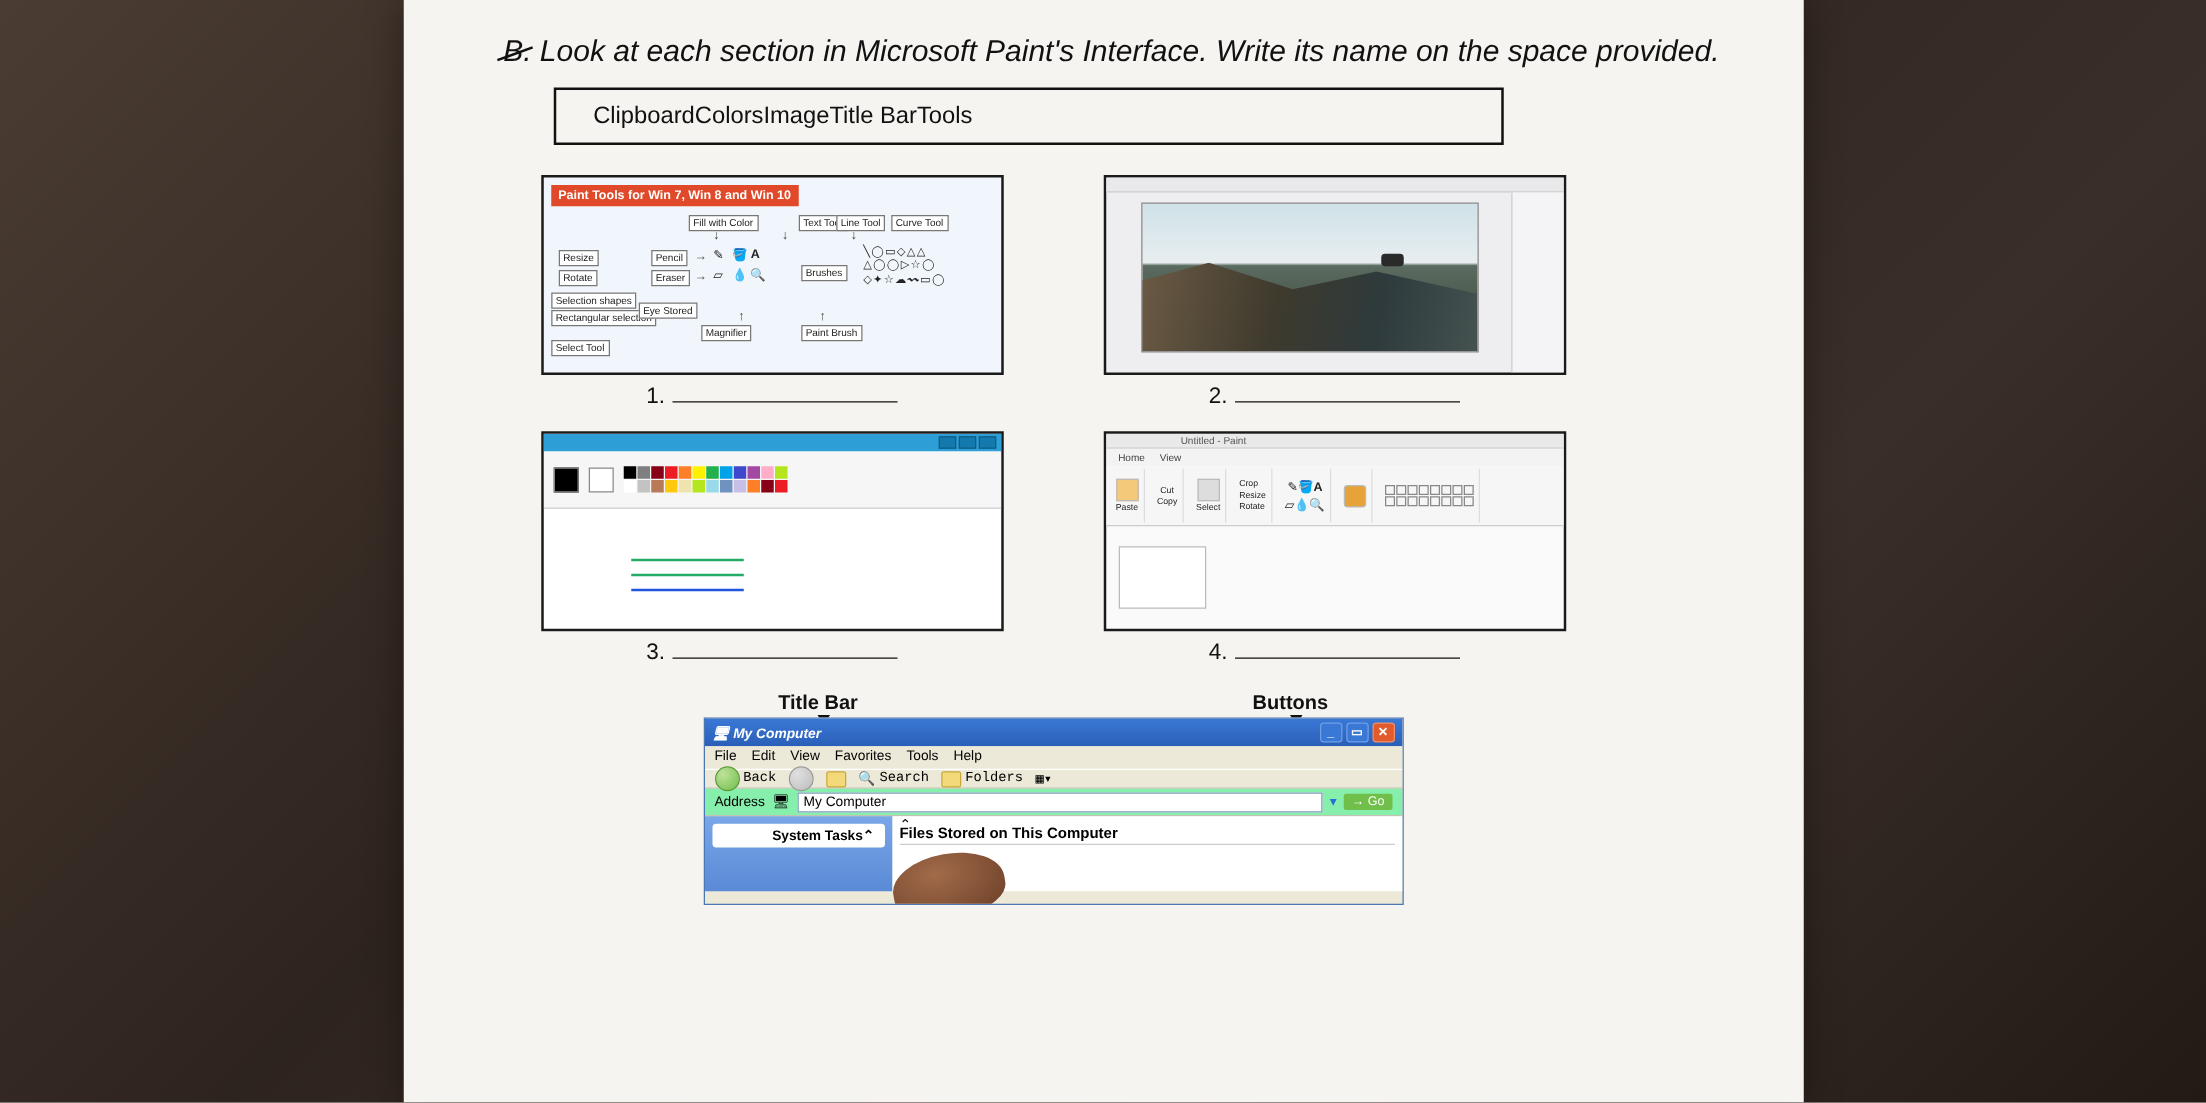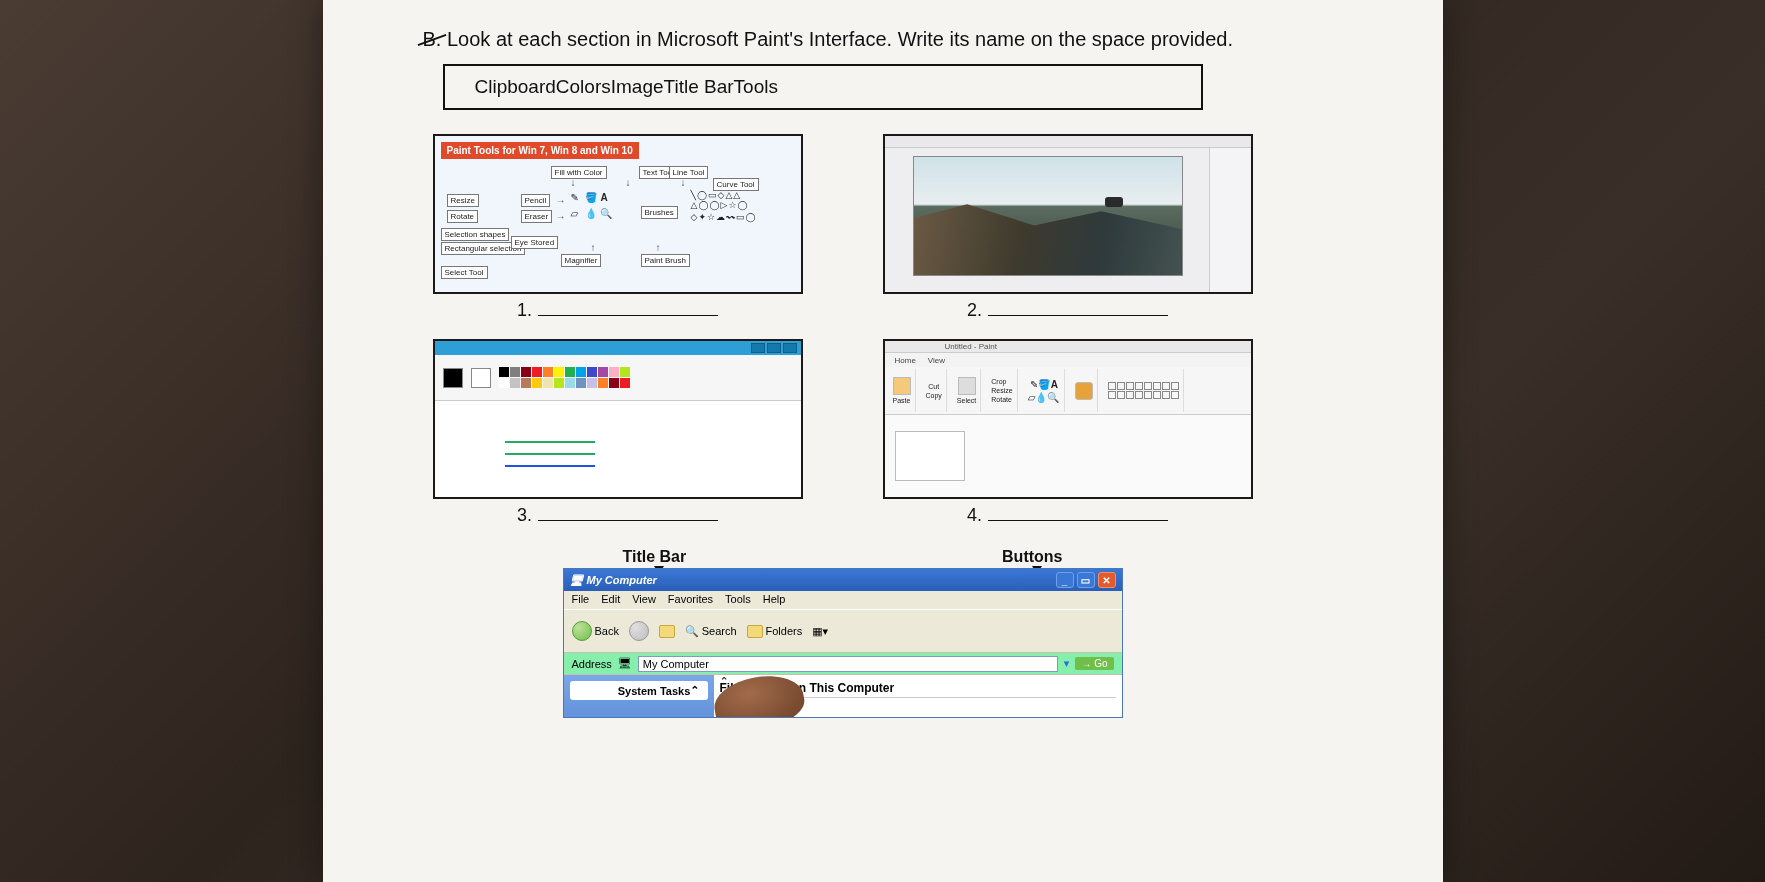--- a/index.html
+++ b/index.html
@@ -23,23 +23,24 @@
   .paper {
     width: 1120px;
     height: 100%;
     background: #f5f4f0;
     box-shadow: 0 0 30px rgba(0,0,0,0.4);
     padding: 24px 60px 0 60px;
     position: relative;
     color: #111;
   }
   .instruction {
-    font-size: 20px;
+    font-size: 24px;
     line-height: 1.5;
-    margin-left: 40px;
+    margin-left: 20px;
+    font-style: italic;
   }
   .instruction .prefix {
     font-weight: normal;
     position: relative;
   }
   .strike {
     position: absolute;
     left: -6px; top: 50%;
     width: 30px; height: 0;
     border-top: 2px solid #111;
@@ -158,21 +159,21 @@
     height:22px; background: linear-gradient(to bottom,#3a78d6,#2a5fb8);
     color:#fff; display:flex; align-items:center; padding:0 6px; font-style:italic; font-weight:bold;
     justify-content:space-between;
   }
   .fig5 .winbtns { display:flex; gap:3px; }
   .fig5 .winbtns span{ width:18px; height:16px; display:inline-flex; align-items:center; justify-content:center; font-size:10px; font-style:normal; border-radius:3px;}
   .fig5 .winbtns .min{ background:#3a78d6; border:1px solid #6fa0e6;}
   .fig5 .winbtns .max{ background:#3a78d6; border:1px solid #6fa0e6;}
   .fig5 .winbtns .close{ background:#e35b2c; border:1px solid #f0906a; color:#fff;}
   .fig5 .menubar { height:18px; background:#ece9d8; display:flex; gap:12px; padding:2px 8px; font-size:11px;}
-  .fig5 .toolbar5 { height:44px; background:#ece9d8; border-top:1px solid #fff; border-bottom:1px solid #c5c2b5; display:flex; align-items:center; gap:10px; padding:0 8px;}
+  .fig5 .toolbar5 { height:16px; background:#ece9d8; border-top:1px solid #fff; border-bottom:1px solid #c5c2b5; display:flex; align-items:center; gap:10px; padding:0 8px;font-family:Liberation Mono, monospace;}
   .fig5 .tbtn { display:flex; align-items:center; gap:3px; font-size:11px; }
   .fig5 .circ { width:20px; height:20px; border-radius:50%; background:radial-gradient(circle at 30% 30%, #bfe29b, #6fbf4a); border:1px solid #5a9a3a; display:inline-block;}
   .fig5 .circ.gray{ background:radial-gradient(circle at 30% 30%, #e0e0e0, #bdbdbd); border-color:#999;}
   .fig5 .fld { width:16px; height:13px; background:#f4d97a; border:1px solid #c9a83a; border-radius:2px; display:inline-block;}
   .fig5 .addr { height:22px; background:#86efac; display:flex; align-items:center; padding:0 8px; gap:6px; border-bottom:1px solid #c5c2b5;}
   .fig5 .addr input{ flex:1; height:16px; font-size:11px; border:1px solid #7f9db9; background:#fff; padding:0 4px;}
   .fig5 .go { background:#6fbf4a; color:#fff; padding:1px 6px; border-radius:2px; font-size:10px;}
   .fig5 .body5 { display:flex; height:60px; }
   .fig5 .side5 { width:150px; background:linear-gradient(to bottom,#7aa7e8,#5a8ad6); padding:6px; }
   .fig5 .taskhdr { background:#fff; border-radius:3px; padding:3px 8px; font-weight:bold; font-size:11px; display:flex; justify-content:flex-end; align-items:center;}
@@ -209,21 +210,21 @@
 
     <div class="grid">
 
       <div class="fig-wrap">
         <div class="fig fig1">
           <span class="hdr">Paint Tools for Win 7, Win 8 and Win 10</span>
           <div class="diagram">
             <span class="box" style="left:110px; top:0;">Fill with Color</span>
             <span class="box" style="left:170px; top:0;margin-left:28px;">Text Tool</span>
             <span class="box" style="left:228px; top:0;">Line Tool</span>
-            <span class="box" style="left:272px; top:12px;text-align:right;">Curve Tool</span>
+            <span class="box" style="left:272px; top:0;text-align:right;">Curve Tool</span>
             <span class="arr" style="left:130px; top:11px;">↓</span>
             <span class="arr" style="left:185px; top:11px;">↓</span>
             <span class="arr" style="left:240px; top:11px;">↓</span>
             <span class="box" style="left:80px;  top:28px;">Pencil</span>
             <span class="arr" style="left:115px; top:28px;">→</span>
             <span class="box" style="left:80px;  top:44px;">Eraser</span>
             <span class="arr" style="left:115px; top:44px;">→</span>
             <span class="box" style="left:200px; top:40px;">Brushes</span>
             <span class="box" style="left:6px;   top:28px;">Resize</span>
             <span class="box" style="left:6px;   top:44px;">Rotate</span>

